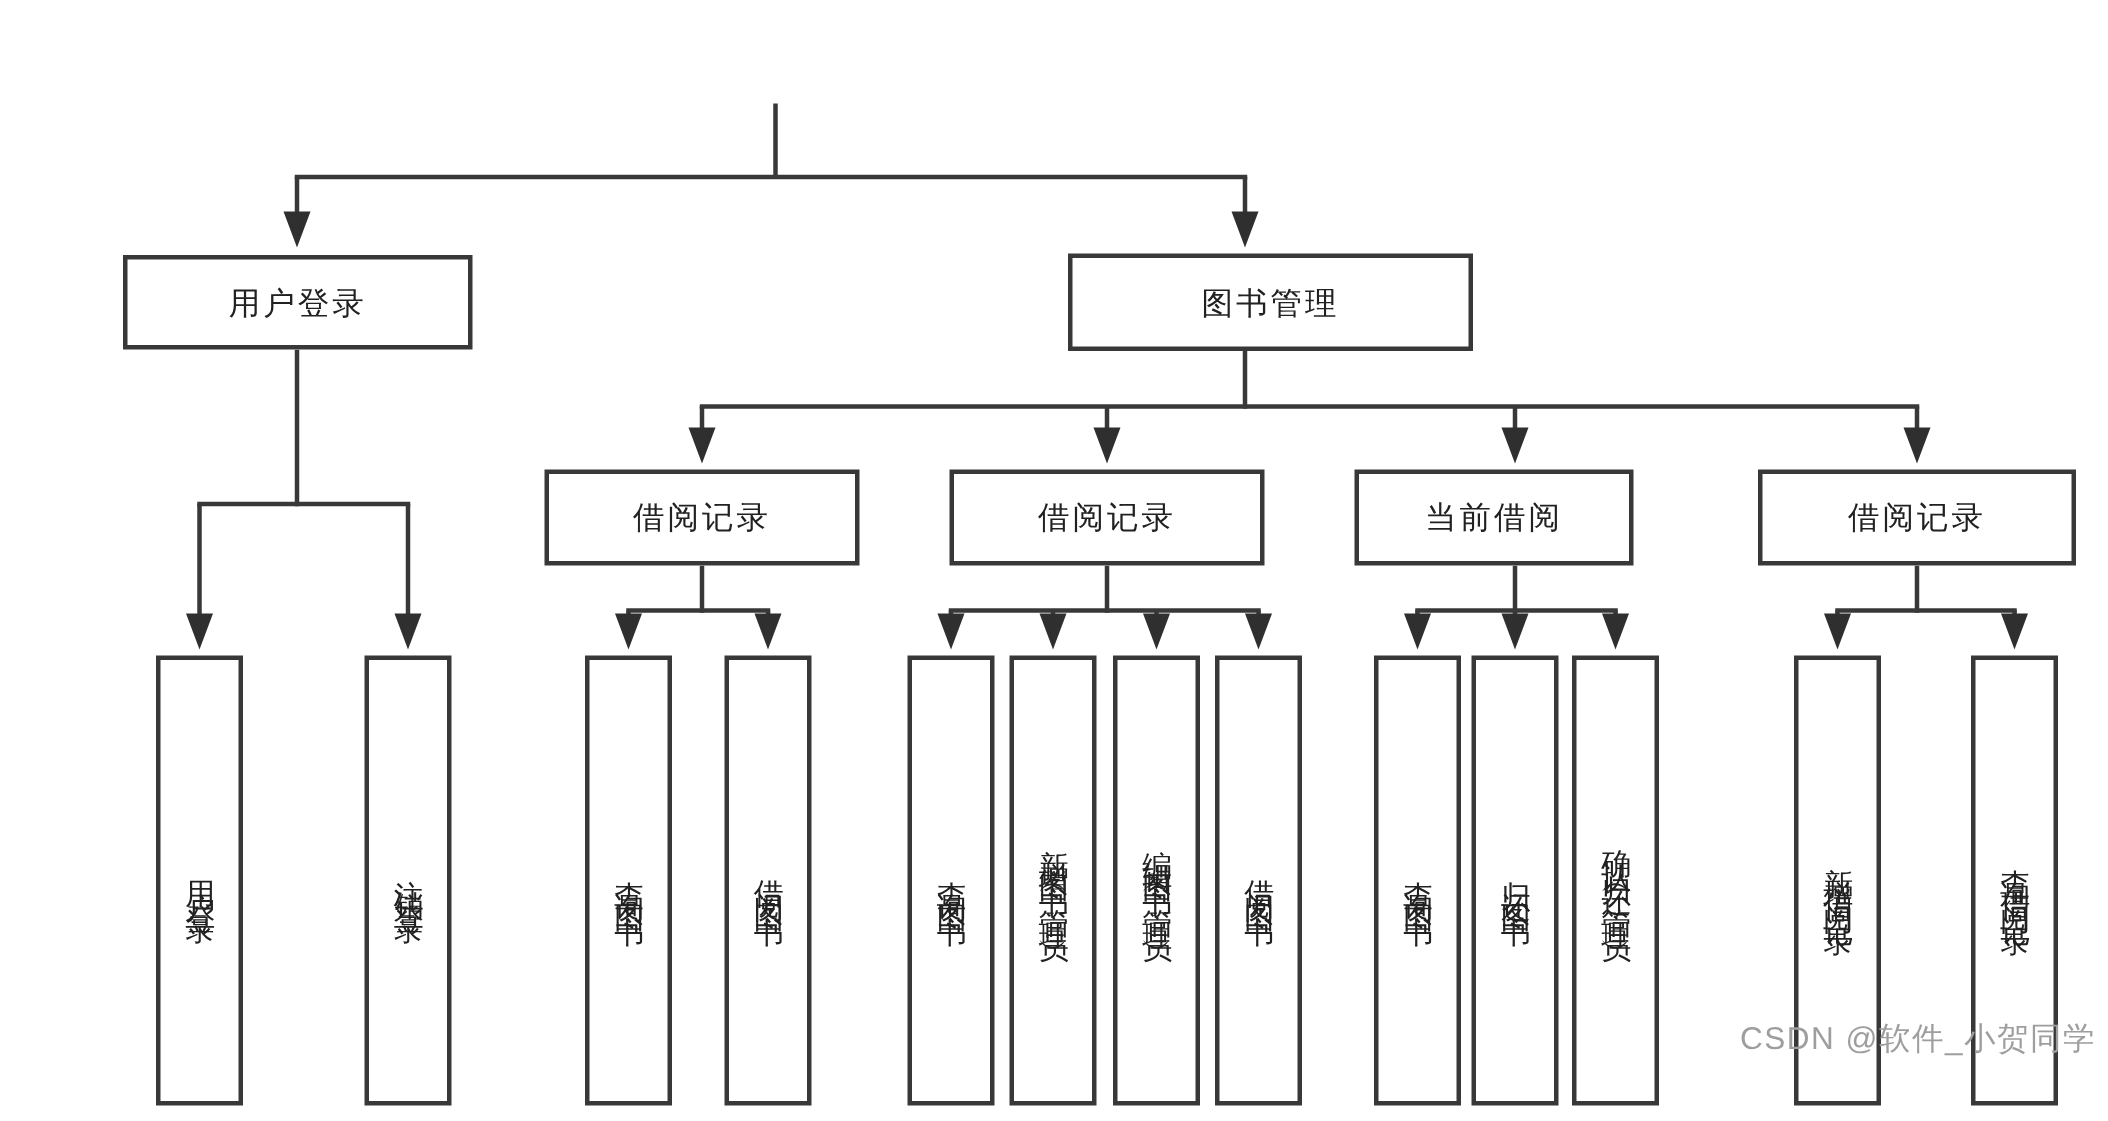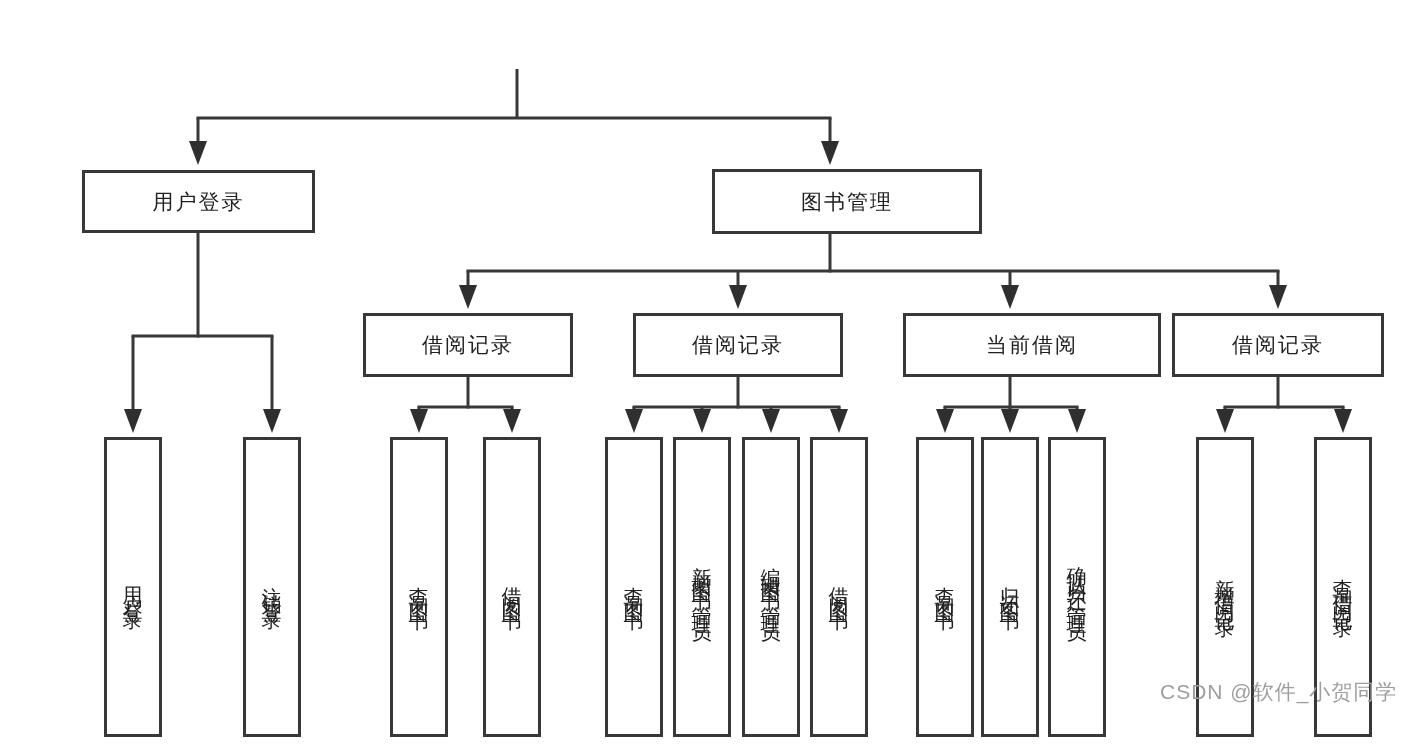--- a/index.html
+++ b/index.html
@@ -122,21 +122,21 @@
       <polygon points="1334,409 1352,409 1343,433"></polygon>
     </g>
   </svg>
 
 
   <div class="box hbox small" style="left:82px;top:170px;width:233px;height:63px">用户登录</div>
   <div class="box hbox small" style="left:712px;top:169px;width:270px;height:65px">图书管理</div>
 
   <div class="box hbox small" style="left:363px;top:313px;width:210px;height:64px">借阅记录</div>
   <div class="box hbox small" style="left:633px;top:313px;width:210px;height:64px">借阅记录</div>
-  <div class="box hbox small" style="left:903px;top:313px;width:258px;height:64px">当前借阅</div>
+  <div class="box hbox small" style="left:903px;top:313px;width:186px;height:64px">当前借阅</div>
   <div class="box hbox small" style="left:1172px;top:313px;width:212px;height:64px">借阅记录</div>
 
   <div class="box vbox" style="left:104px;top:437px;width:58px;height:300px">用户登录</div>
   <div class="box vbox" style="left:243px;top:437px;width:58px;height:300px">注销登录</div>
 
   <div class="box vbox" style="left:390px;top:437px;width:58px;height:300px">查询图书</div>
   <div class="box vbox" style="left:483px;top:437px;width:58px;height:300px">借阅图书</div>
 
   <div class="box vbox" style="left:605px;top:437px;width:58px;height:300px">查询图书</div>
   <div class="box vbox" style="left:673px;top:437px;width:58px;height:300px">新增图书（管理员）</div>

